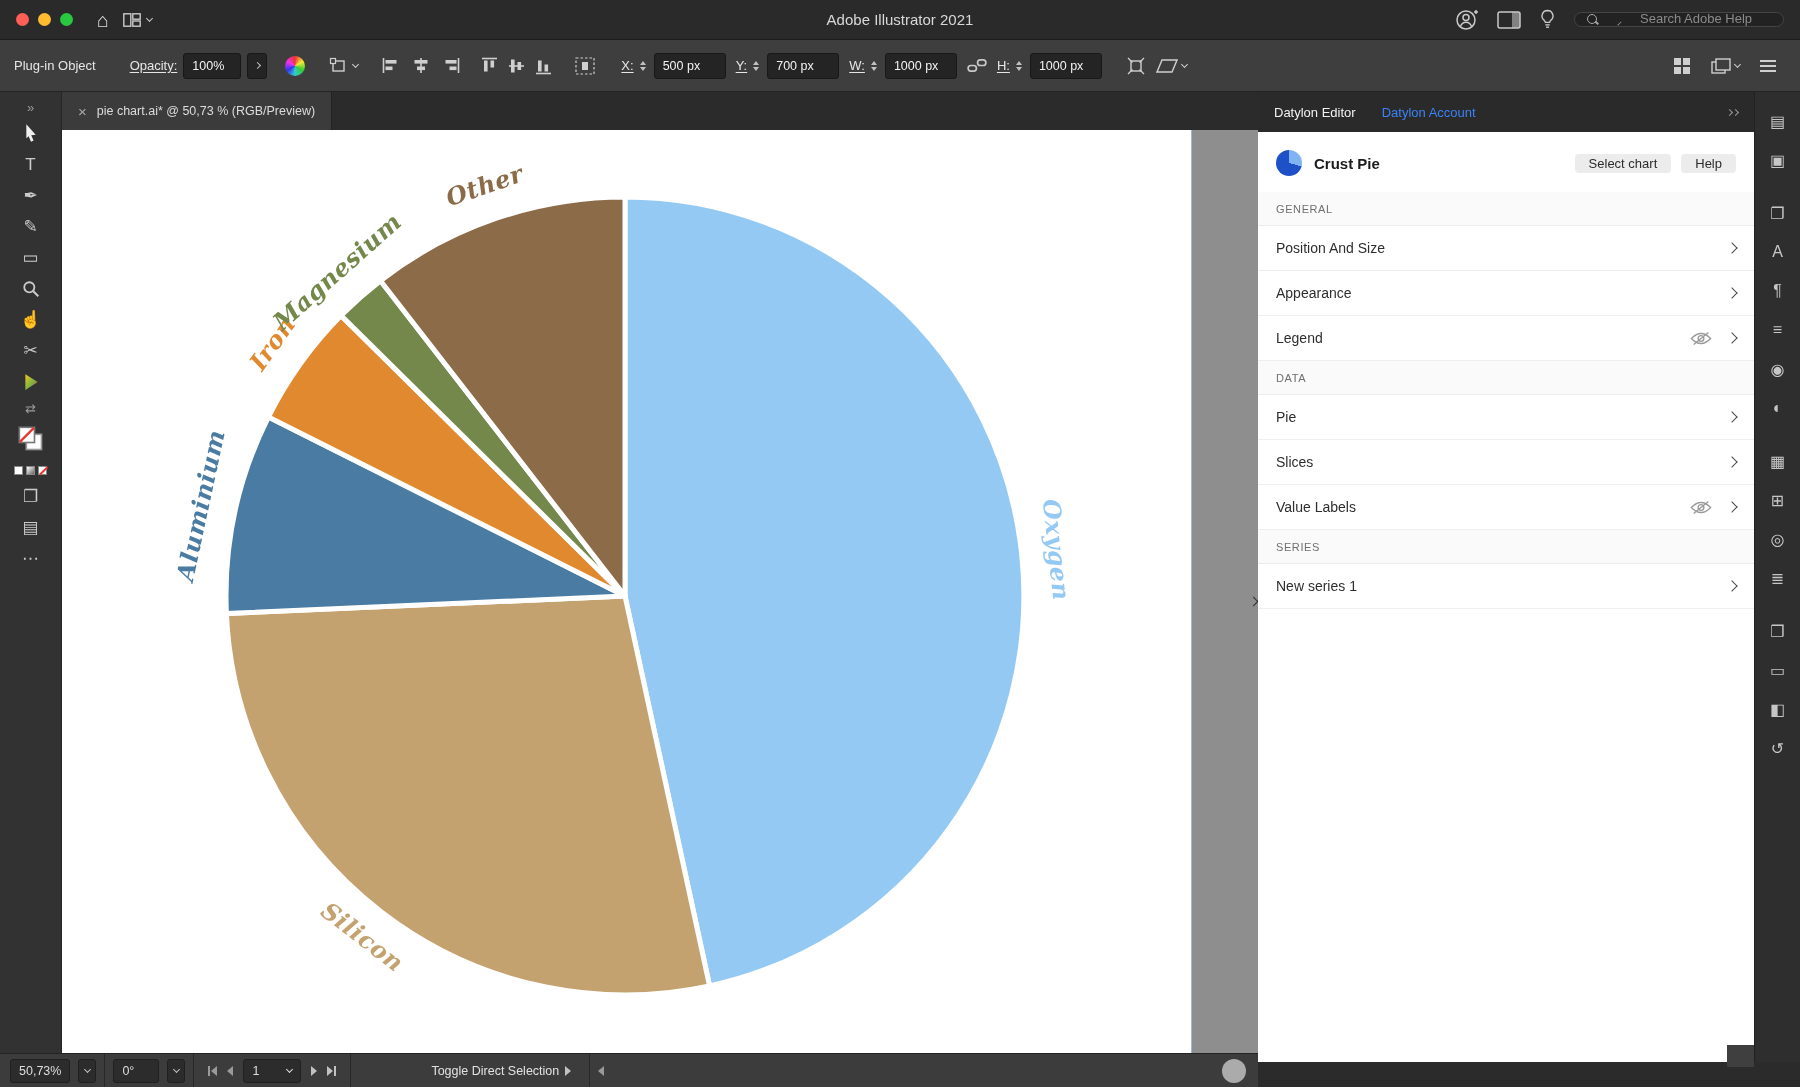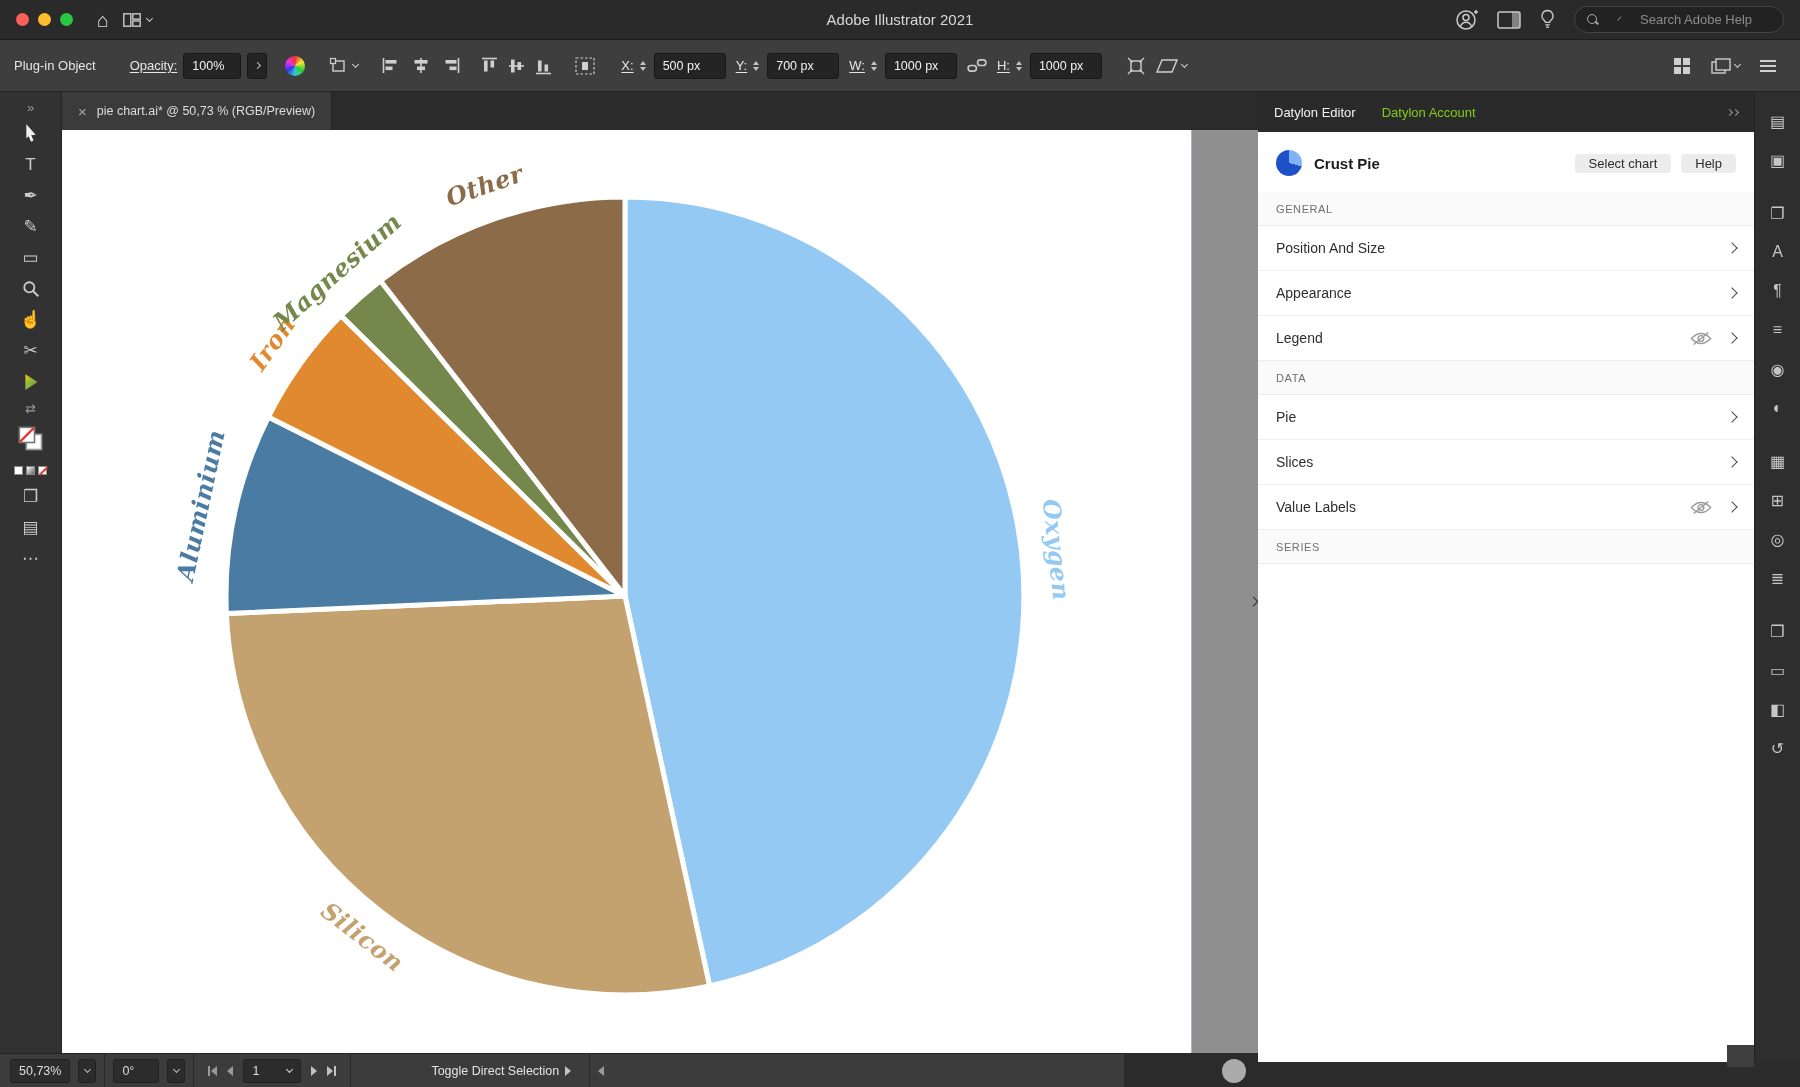--- a/index.html
+++ b/index.html
@@ -25,22 +25,22 @@
   .menubar { position:absolute; left:0; top:0; width:1800px; height:40px;
              background:#2A2A2A; border-bottom:1px solid #1C1C1C;
              display:flex; align-items:center; padding:0 16px; gap:14px; }
   .traffic { display:flex; gap:9px; margin-right:10px; }
   .light { width:13px; height:13px; border-radius:50%; }
   .home-glyph { font-size:20px; color:#DCDCDC; line-height:1; }
   .ws-icon { display:flex; align-items:center; gap:6px; color:#C9C9C9; }
   .app-title { position:absolute; left:50%; transform:translateX(-50%);
                color:#D8D8D8; font-size:15px; }
   .menubar-right { margin-left:auto; display:flex; align-items:center; gap:18px; }
-  .search-pill { display:flex; align-items:center; gap:20px; background:#222222;
-                 border:1px solid #454545; border-radius:14px; height:27px;
+  .search-pill { display:flex; align-items:flex-end; gap:20px; background:#222222;
+                 border:1px solid #454545; border-radius:14px; height:15px;
                  padding:0 12px; width:210px; }
   .search-pill input { background:transparent; border:none; outline:none;
                  color:#BDBDBD; font-size:13px; width:150px;
                  font-family:"Liberation Sans", sans-serif; }
   .search-pill input::placeholder { color:#8B8B8B; }
   .mag { position:relative; width:12px; height:12px; flex:none; }
   .mag::before { content:""; position:absolute; left:0; top:0; width:8px; height:8px;
                  border:1.5px solid #A9A9A9; border-radius:50%; }
   .mag::after { content:""; position:absolute; left:8px; top:8px; width:4px; height:1.6px;
                 background:#A9A9A9; transform:rotate(45deg); }
@@ -98,21 +98,21 @@
   .artboard { position:absolute; left:0; top:0; width:1130px; height:923px;
               background:#FFFFFF; border-right:1px solid #9DB8D2; }
   .pie-label { font-family:"DejaVu Serif", serif; font-style:italic; font-weight:bold;
                font-size:24px; letter-spacing:0.5px; }
 
   
   .datylon { position:absolute; left:1258px; top:92px; width:496px; height:970px;
              background:#FFFFFF; display:flex; flex-direction:column; }
   .dt-header { height:40px; background:#2A2A2A; display:flex; align-items:center;
                padding:0 16px; gap:26px; font-size:13px; flex:none; }
-  .dt-tab { color:#84cc16; }
+  .dt-tab { color:#3b82f6; }
   .dt-tab.active { color:#F2F2F2; }
   .dt-header .expand { margin-left:auto; color:#9A9A9A; display:flex; gap:1px; }
   .dt-titlerow { display:flex; align-items:center; padding:18px 18px 16px 18px; gap:12px; }
   .dt-logo { width:26px; height:26px; border-radius:50%;
              background:conic-gradient(from 0deg, #7FB3F4 0deg 105deg, #1E50C8 105deg 360deg);
              flex:none; }
   .dt-name { font-size:15px; font-weight:bold; color:#1B1B1B; }
   .dt-buttons { margin-left:auto; display:flex; gap:10px; }
   .dt-btn { background:#ECECEC; border:none; border-radius:4px; padding:2px 14px;
             font-size:13px; color:#2B2B2B; font-family:"Liberation Sans", sans-serif; }
@@ -137,21 +137,21 @@
 
   
   .dock { position:absolute; left:1754px; top:92px; width:46px; height:970px;
           background:#2E2E2E; border-left:1px solid #212121;
           display:flex; flex-direction:column; align-items:center; padding-top:14px; }
   .dock-icon { width:32px; height:30px; margin-bottom:9px; display:flex; align-items:center;
                justify-content:center; color:#C6C6C6; font-size:16px; }
   .dock-gap { height:14px; flex:none; }
 
   
-  .statusbar { position:absolute; left:0; top:1053px; width:1124px; height:34px;
+  .statusbar { position:absolute; left:0; top:1053px; width:1258px; height:34px;
                background:#3C3C3C; border-top:1px solid #242424;
                display:flex; align-items:center; padding:0 10px; gap:8px;
                font-size:12.5px; color:#DDDDDD; }
   .sb-field { display:flex; align-items:center; background:#2C2C2C; border:1px solid #202020;
               border-radius:3px; height:24px; padding:0 8px; gap:8px; }
   .sb-chevbox { display:flex; align-items:center; justify-content:center; width:18px; height:24px;
                 background:#2C2C2C; border:1px solid #202020; border-radius:3px; color:#BFBFBF; }
   .nav-group { display:flex; align-items:center; gap:10px; margin:0 6px; }
   .bar-tri { display:flex; align-items:center; gap:1px; }
   .bar-tri .bar { width:2px; height:10px; background:#9A9A9A; }
@@ -489,20 +489,26 @@
         <path d="M1.5 8 Q12 -3 22.5 8 Q12 19 1.5 8 Z" fill="none" stroke="currentColor" stroke-width="1.5"></path>
         <circle cx="12" cy="8" r="3.1" fill="none" stroke="currentColor" stroke-width="1.5"></circle>
         <line x1="4" y1="14.5" x2="20" y2="1.5" stroke="currentColor" stroke-width="1.5"></line>
       </svg>
       <span class="chev right"></span>
     </span>
   </div>
 
   <div class="dt-sechead">SERIES</div>
 
+  <div class="dt-row">
+    <span>New series 1</span>
+    <span class="right">
+        <span class="chev right"></span>
+      </span>
+  </div>
 </div>
 
 <div class="resize-grip"></div>
 
 <div class="dock" id="dock">
     <div class="dock-icon">▤</div>
     <div class="dock-icon">▣</div>
     <div class="dock-gap"></div>
     <div class="dock-icon">❐</div>
     <div class="dock-icon">A</div>

